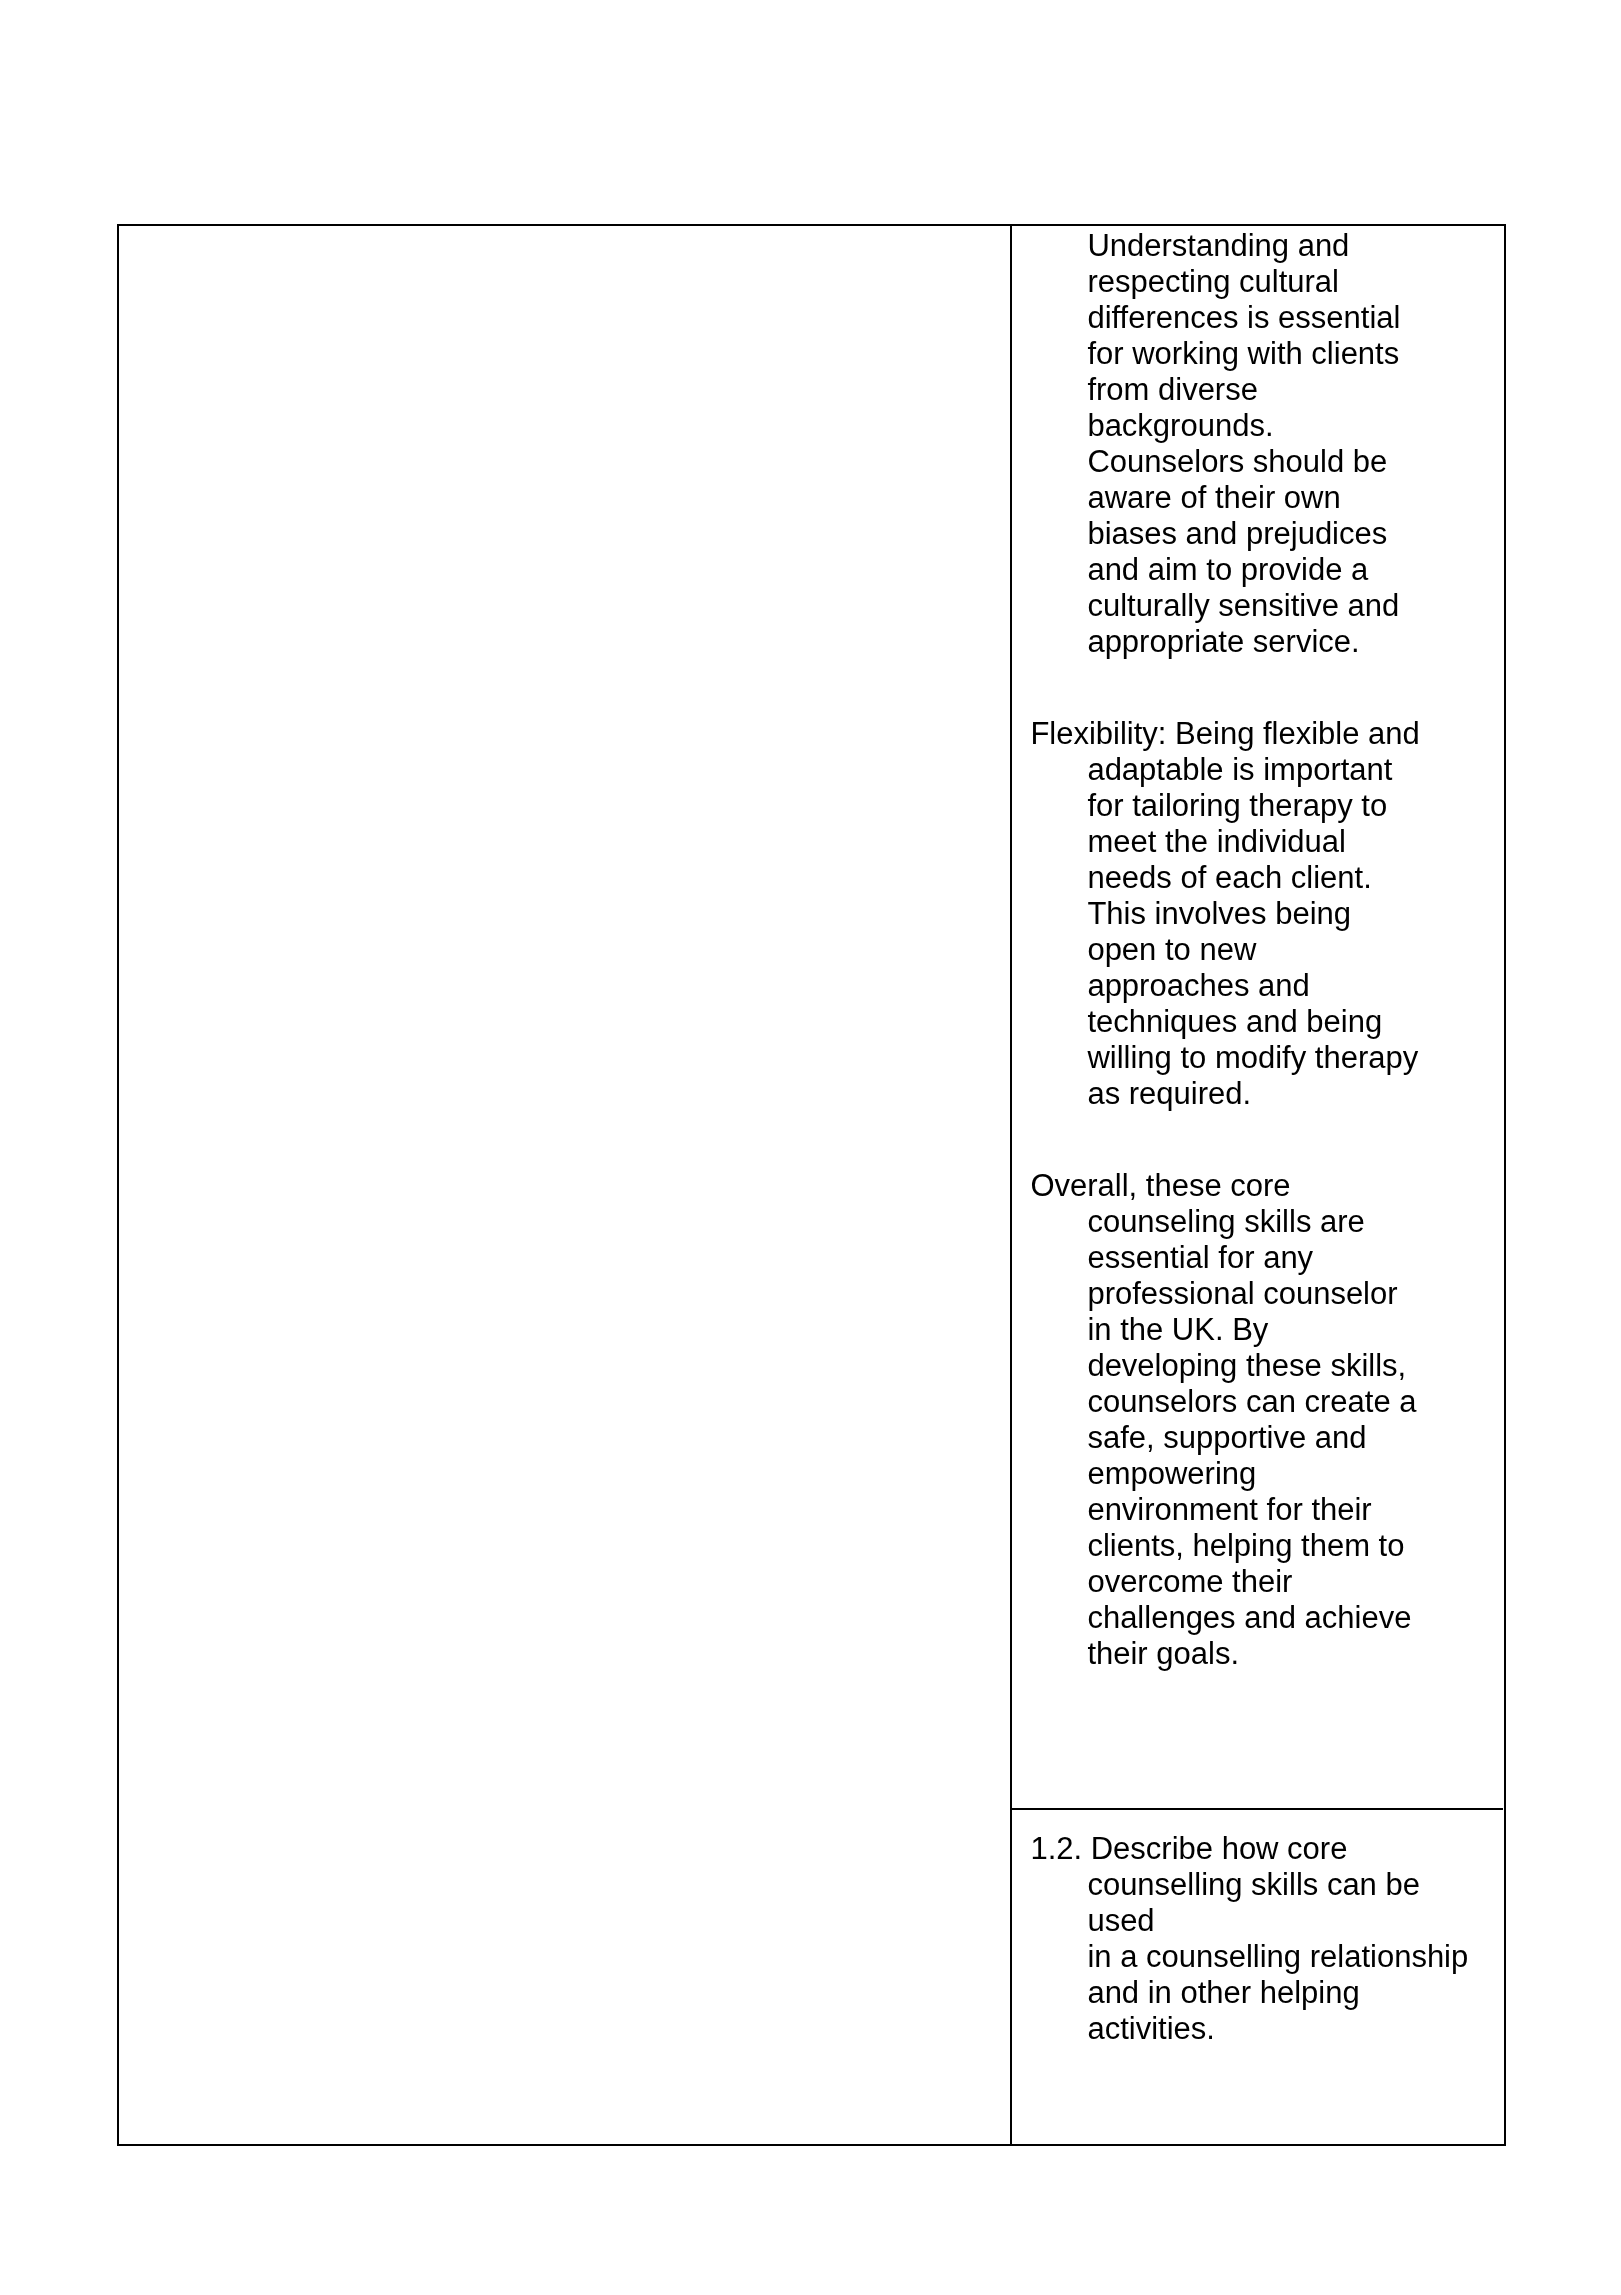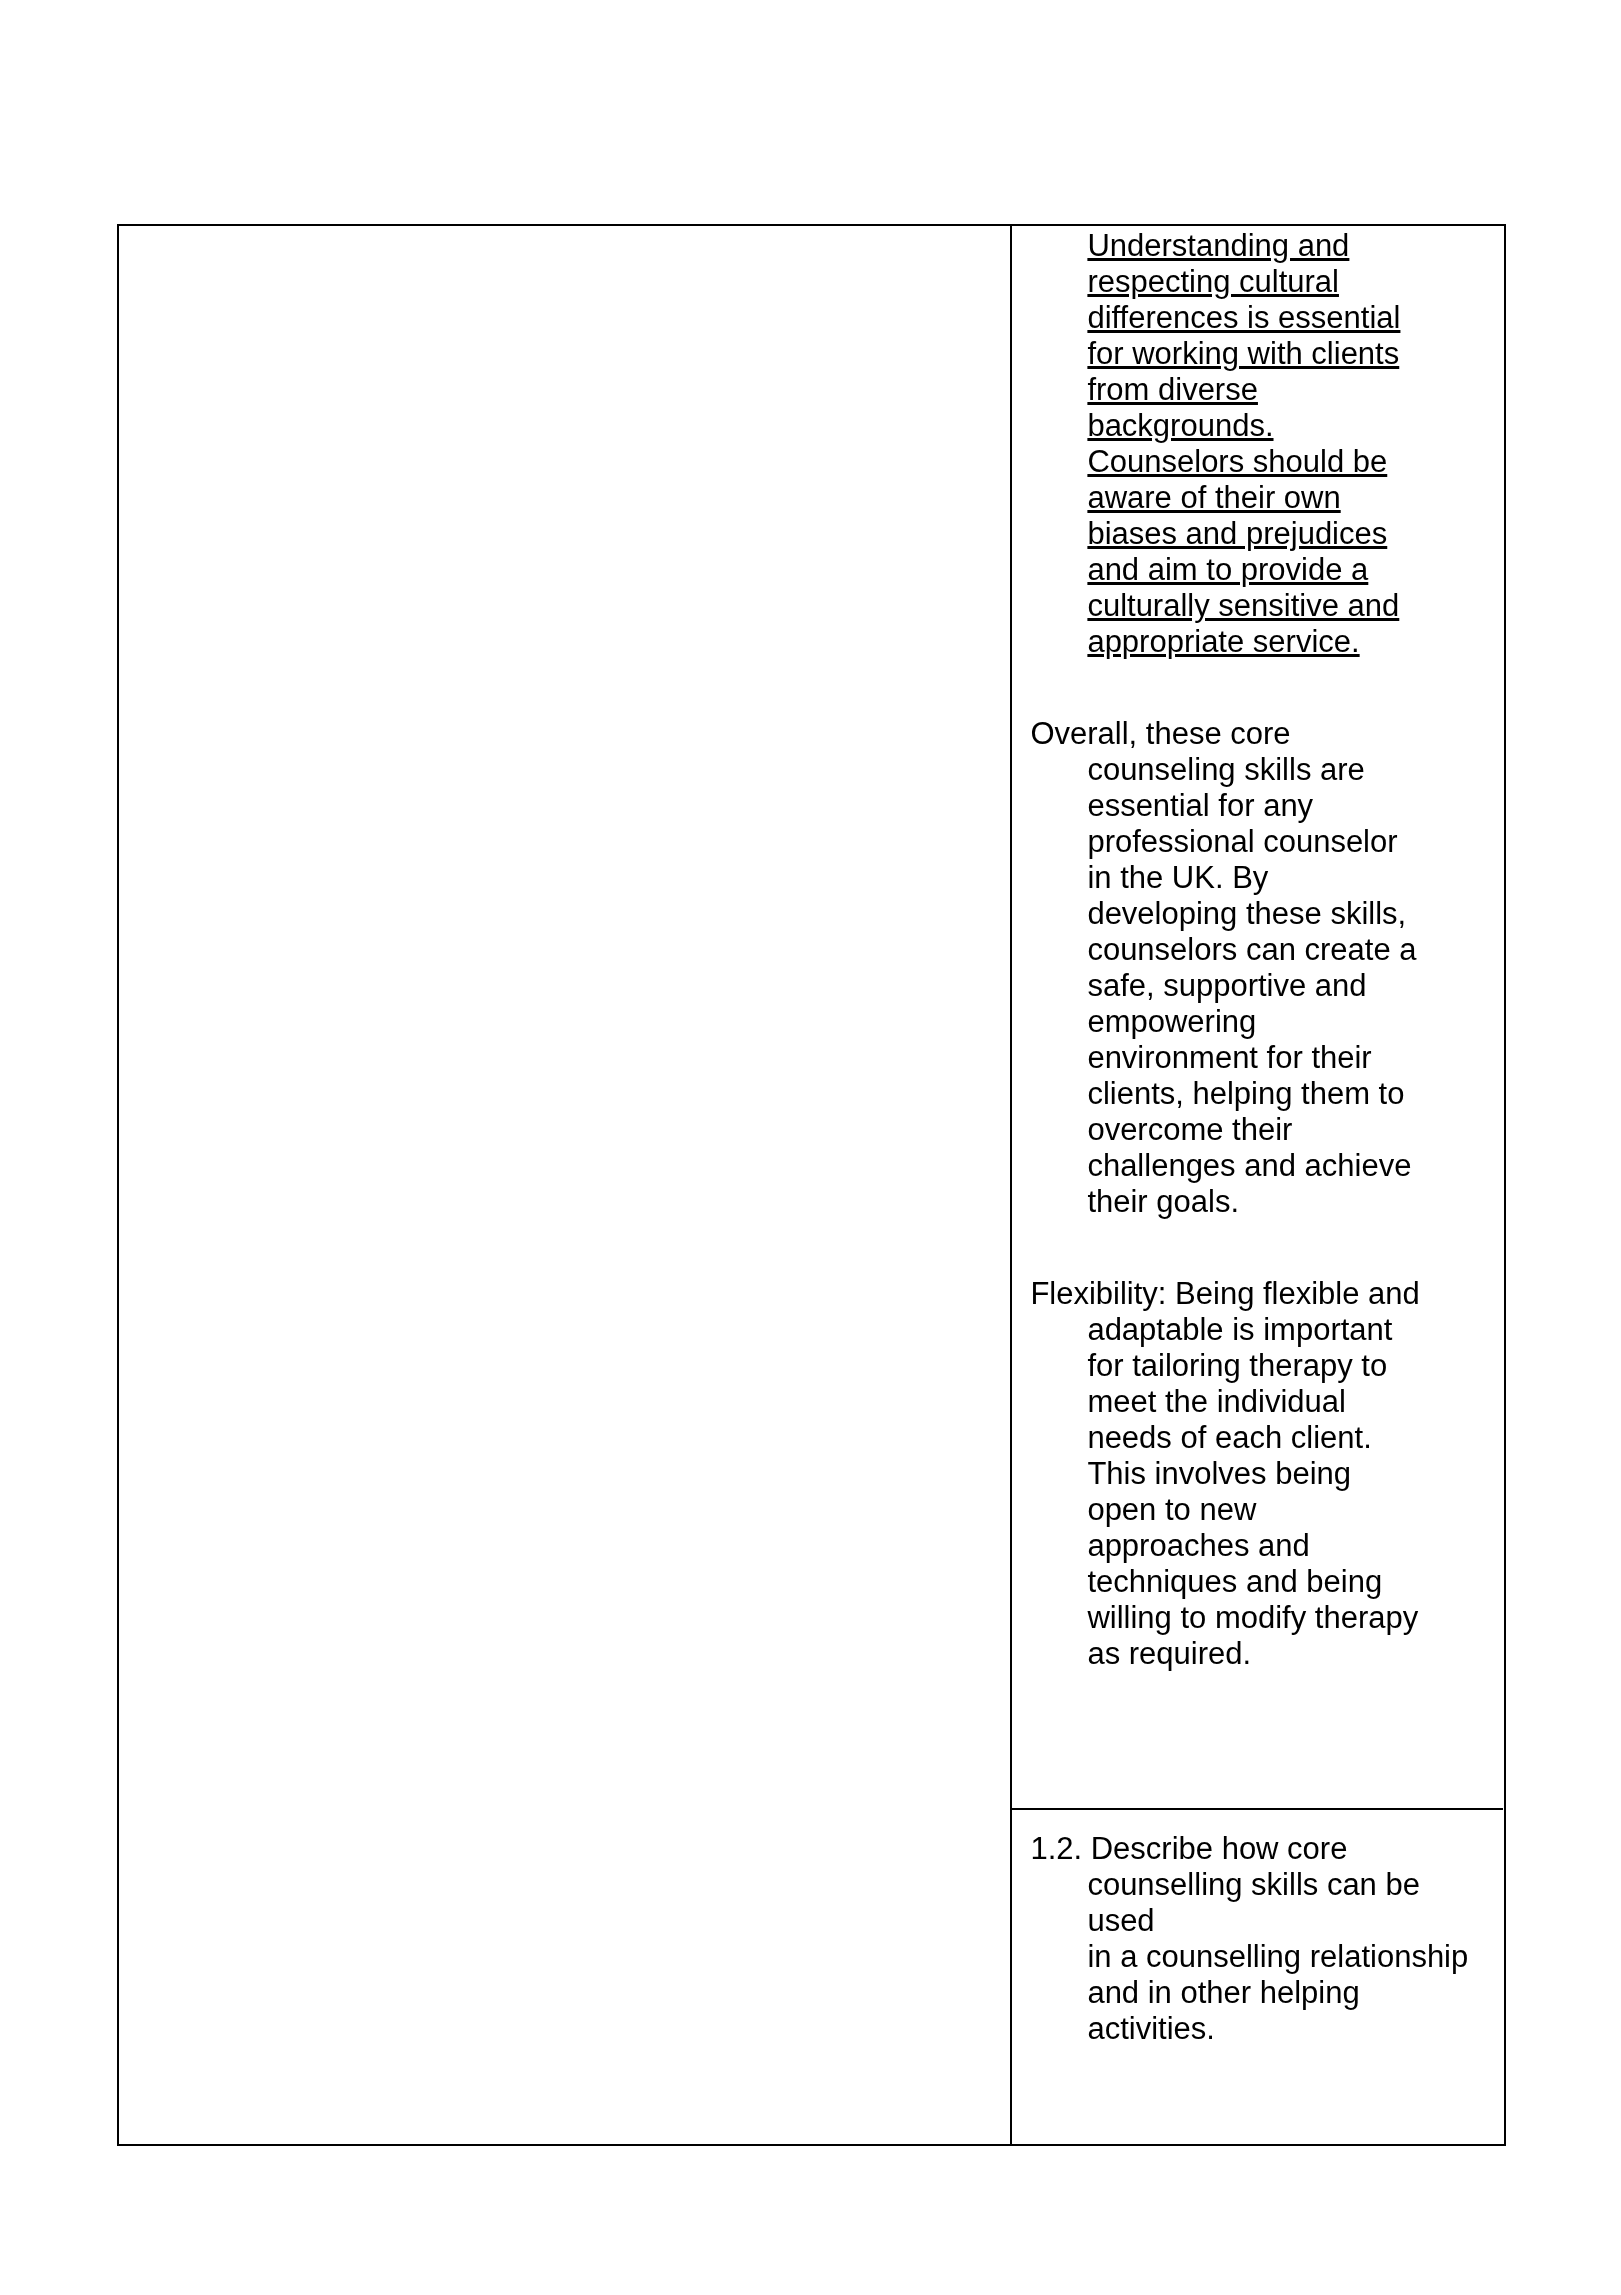--- a/index.html
+++ b/index.html
@@ -44,32 +44,32 @@
     overflow: visible;
   }
   .para {
     margin: 0 0 56px 0;
     font-size: 31px;
     line-height: 36px;
     padding-left: 57px;
     text-indent: -57px;
     white-space: normal;
   }
-  .para.cont { text-indent: 0; text-decoration: underline; }
+  .para.cont { text-indent: 0; }
   .cell-bottom .para { margin-bottom: 67px; }
 </style>
 </head>
 <body style="--page-bg: #ffffff; --text-color: #000000; --border-color: #000000;">
 
 <div class="doc-table">
   <div class="cell-left"></div>
   <div class="col-right">
     <div class="cell-top">
         <p class="para cont">Understanding and<br>respecting cultural<br>differences is essential<br>for working with clients<br>from diverse<br>backgrounds.<br>Counselors should be<br>aware of their own<br>biases and prejudices<br>and aim to provide a<br>culturally sensitive and<br>appropriate service.</p>
+        <p class="para">Flexibility: Being flexible and<br>adaptable is important<br>for tailoring therapy to<br>meet the individual<br>needs of each client.<br>This involves being<br>open to new<br>approaches and<br>techniques and being<br>willing to modify therapy<br>as required.</p>
         <p class="para">Overall, these core<br>counseling skills are<br>essential for any<br>professional counselor<br>in the UK. By<br>developing these skills,<br>counselors can create a<br>safe, supportive and<br>empowering<br>environment for their<br>clients, helping them to<br>overcome their<br>challenges and achieve<br>their goals.</p>
-        <p class="para">Flexibility: Being flexible and<br>adaptable is important<br>for tailoring therapy to<br>meet the individual<br>needs of each client.<br>This involves being<br>open to new<br>approaches and<br>techniques and being<br>willing to modify therapy<br>as required.</p>
       </div>
     <div class="cell-bottom">
         <p class="para">1.2. Describe how core<br>counselling skills can be used<br>in a counselling relationship<br>and in other helping activities.</p>
       </div>
   </div>
 </div>
 
 
 </body></html>

